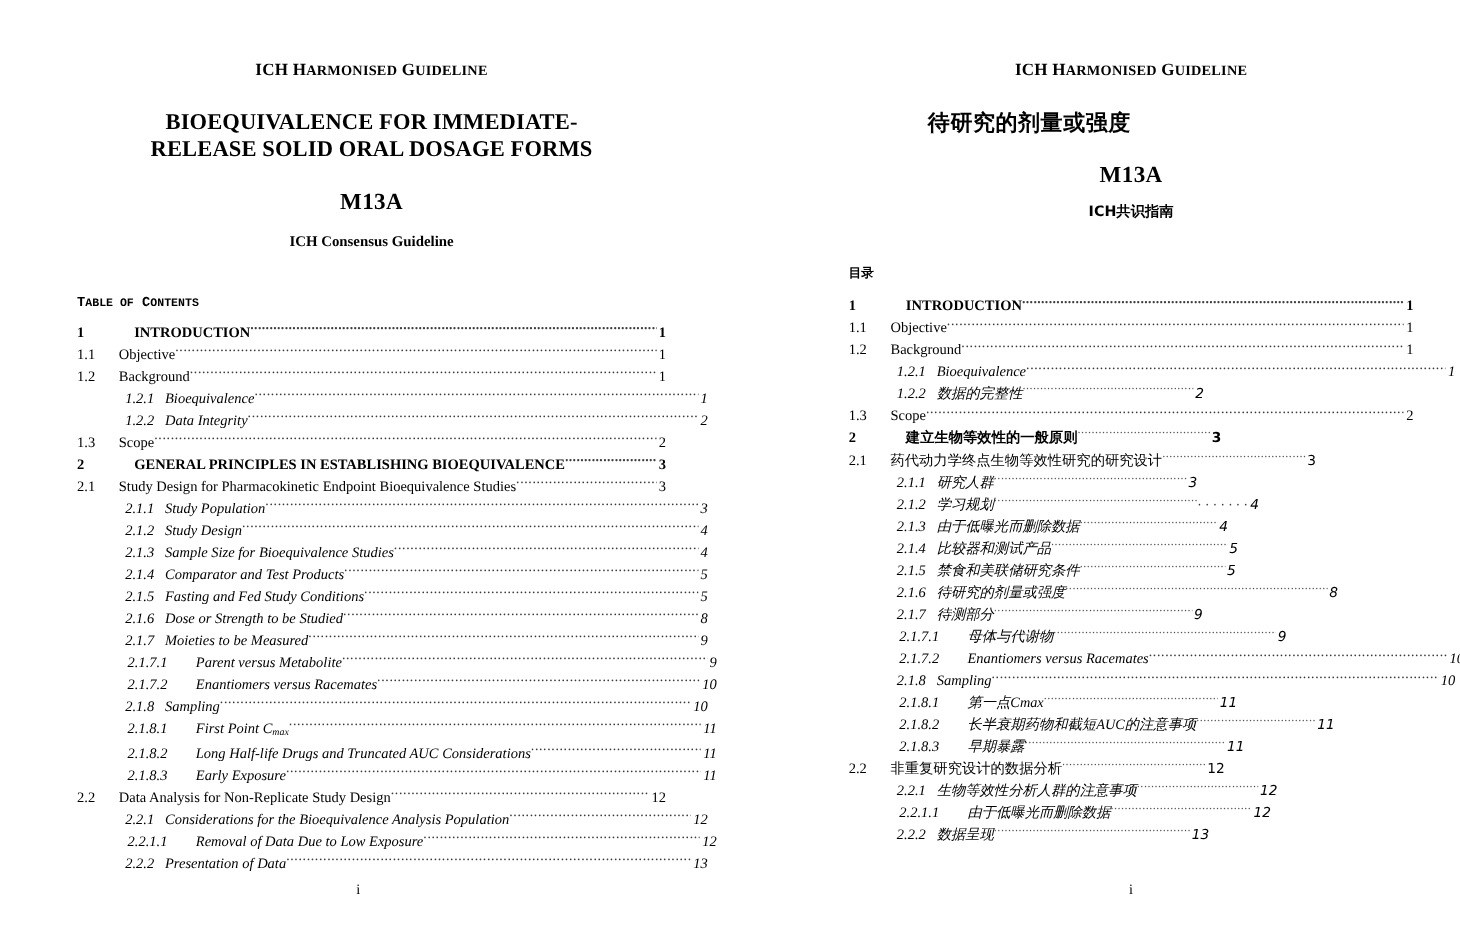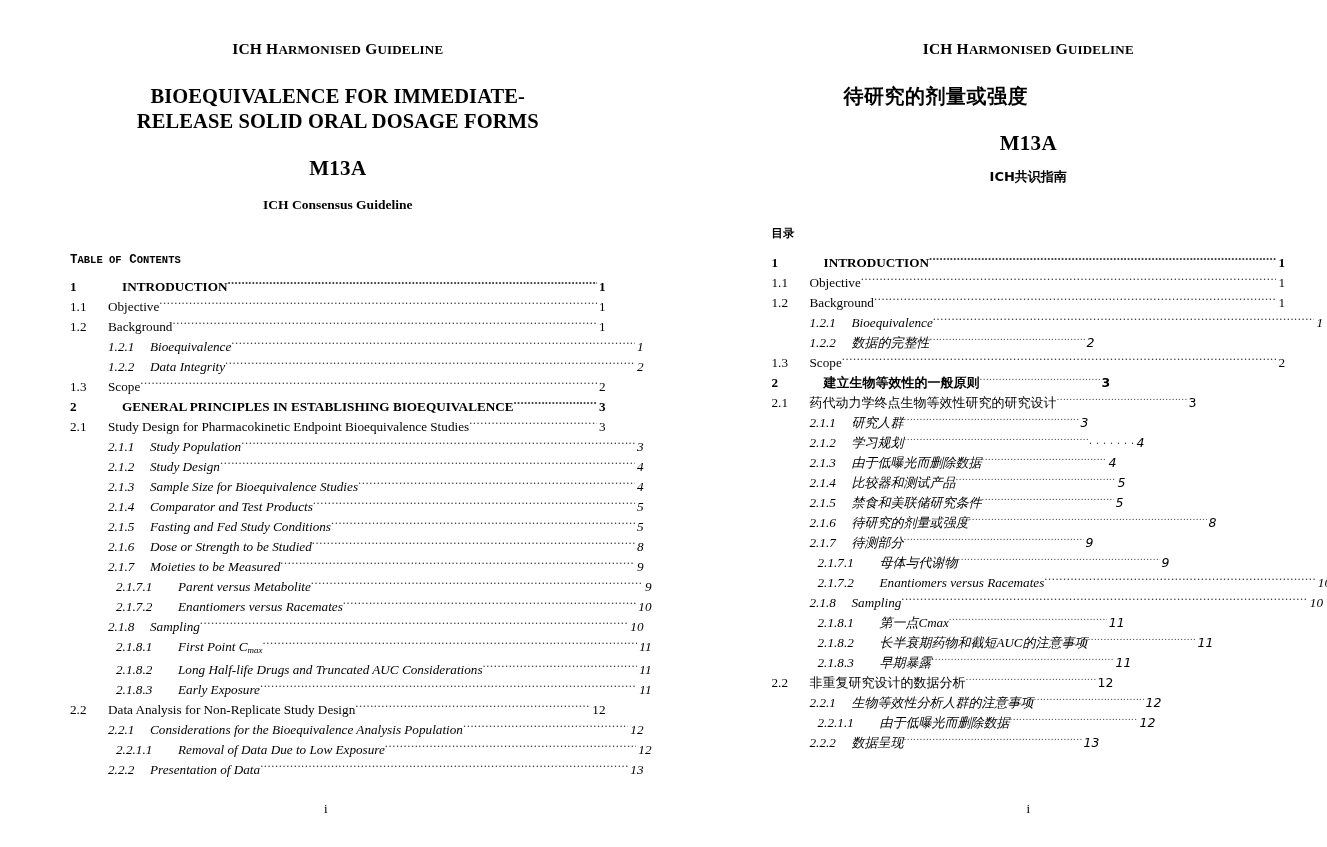--- a/index.html
+++ b/index.html
@@ -25,21 +25,21 @@
   .page {
     position: relative;
     width: 663.5px;
     height: 847px;
     box-sizing: border-box;
   }
   .page-left  { padding: 0 58px 0 70px; }
   .page-right { padding: 0 42px 0 108px; }
 
   
-  .titleblock { padding-top: 40px; text-align: center; }
+  .titleblock { padding-top: 55px; text-align: center; }
 
   .kicker {
     font-family: "Liberation Serif", "DejaVu Serif", serif;
     font-weight: bold;
     font-size: 15.5px;
     letter-spacing: .2px;
     margin: 0 0 26px 0;
   }
   .kicker .sc { font-size: 13px; }
 
@@ -160,21 +160,21 @@
   }
 
   
   .lv1 .num { width: 52px; font-weight: bold; }
   .lv1 .txt { font-weight: bold; }
   .lv1 .pg  { font-weight: bold; }
   .lv1 .lead::after { font-weight: bold; letter-spacing: .35px; }
 
   .lv2 .num { width: 38px; }
   .lv3 { padding-left: 38px; }
-  .lv3 .num { width: 42px; font-style: italic; }
+  .lv3 .num { width: 42px; font-style: italic; text-align: center; }
   .lv3 .txt { font-style: italic; }
   .lv3 .pg  { font-style: italic; }
   .lv4 { padding-left: 46px; }
   .lv4 .num { width: 62px; font-style: italic; }
   .lv4 .txt { font-style: italic; }
   .lv4 .pg  { font-style: italic; }
 
   
   .cjk {
     font-family: Liberation Serif, serif;

